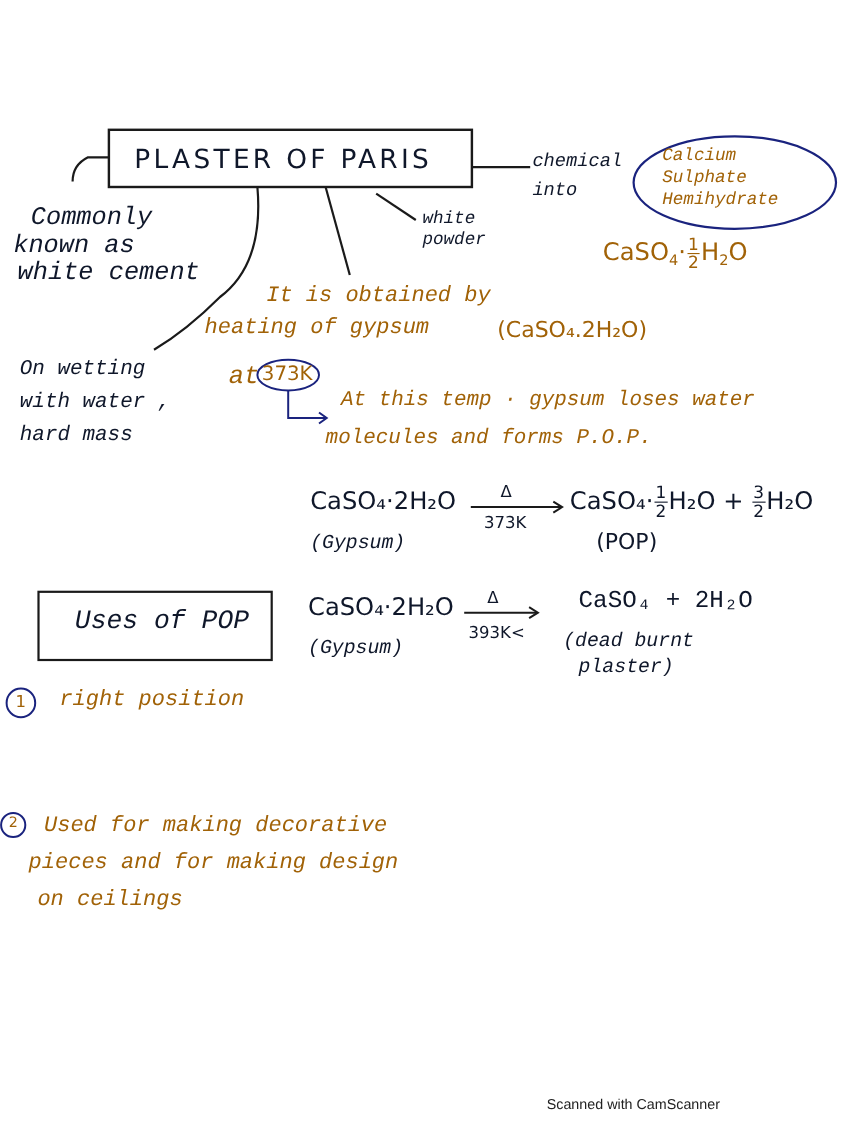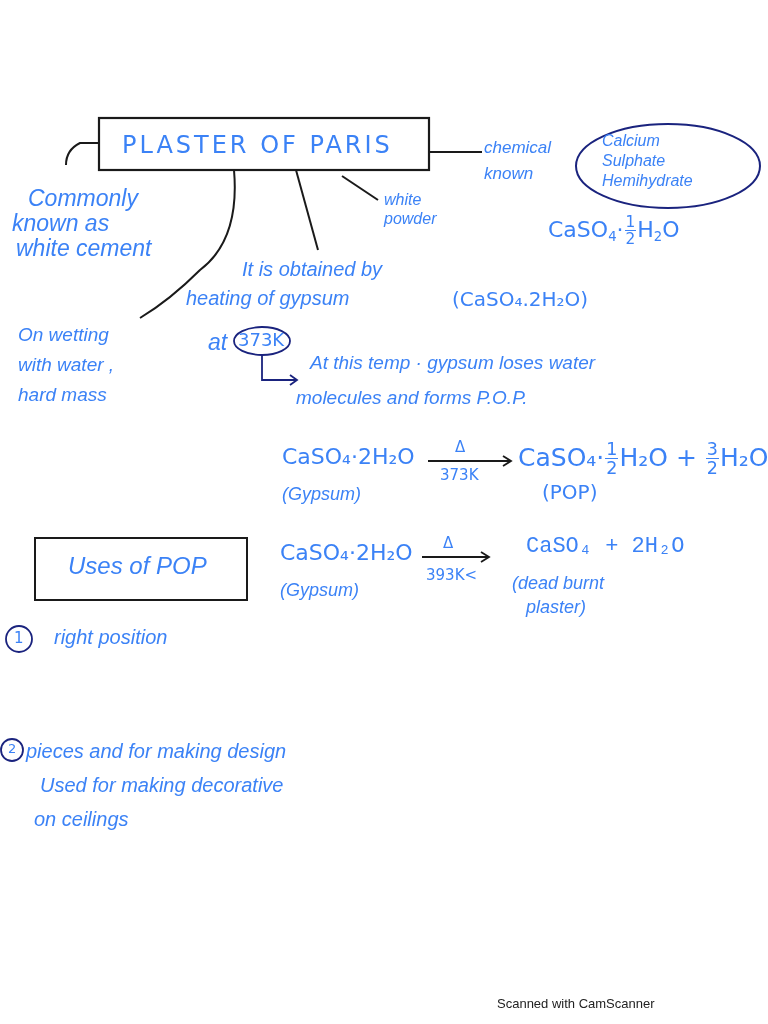--- a/index.html
+++ b/index.html
@@ -1,21 +1,21 @@
 <!DOCTYPE html>
 <html><head>
 <meta charset="utf-8">
 <style>
   html, body { margin:0; padding:0; }
   body { width:768px; height:1024px; background:#ffffff; position:relative; overflow:hidden;
          font-family:"DejaVu Serif", serif; }
-  .ink-black { color:#3b82f6; }
-  .ink-blue { color:#3b82f6; }
+  .ink-black { color:#0f172a; }
+  .ink-blue { color:#a16207; }
   .abs { position:absolute; white-space:nowrap; }
-  .hand { font-family:Liberation Sans, sans-serif; font-style:italic; }
+  .hand { font-family:Liberation Mono, monospace; font-style:italic; }
   .caps { font-family:"DejaVu Sans", sans-serif; letter-spacing:3px; }
   sub { font-size:60%; vertical-align:-0.35em; }
   .frac { display:inline-flex; flex-direction:column; align-items:center; vertical-align:middle;
           font-size:70%; line-height:1.05; margin:0 1px; }
   .frac .num { border-bottom:1.5px solid currentColor; padding:0 1px; }
   svg { position:absolute; left:0; top:0; }
   .footer { font-family:"Liberation Sans", sans-serif; font-size:13px; color:#222; }
 </style>
 </head>
 <body>
@@ -61,21 +61,21 @@
   <div style="margin-left:-12px">white cement</div>
 </div>
 
 <div class="abs hand ink-black" style="left:384px;top:190px;font-size:16px;line-height:19px;">
   <div>white</div>
   <div>powder</div>
 </div>
 
 <div class="abs hand ink-black" style="left:484px;top:135px;font-size:17px;line-height:26px;">
   <div>chemical</div>
-  <div>known</div>
+  <div>into</div>
 </div>
 
 <div class="abs hand ink-blue" style="left:602px;top:131px;font-size:16px;line-height:20px;">
   <div>Calcium</div>
   <div>Sulphate</div>
   <div>Hemihydrate</div>
 </div>
 
 <div class="abs ink-blue" style="left:548px;top:214px;font-size:22px;font-family:'DejaVu Sans',sans-serif;">
   <span>CaSO</span><sub>4</sub><span>·</span><span class="frac">
@@ -95,21 +95,21 @@
 <div class="abs hand ink-black" style="left:18px;top:320px;font-size:19px;line-height:30px;">
   <div>On wetting</div>
   <div>with water ,</div>
   <div>hard mass</div>
 </div>
 
 <div class="abs ink-black" style="left:282px;top:444px;font-size:22px;font-family:'DejaVu Sans',sans-serif;">CaSO₄·2H₂O</div>
 <div class="abs hand ink-black" style="left:282px;top:484px;font-size:18px;">(Gypsum)</div>
 <div class="abs ink-black" style="left:455px;top:438px;font-size:15px;font-family:'DejaVu Sans',sans-serif;">Δ</div>
 <div class="abs ink-black" style="left:440px;top:466px;font-size:15px;font-family:'DejaVu Sans',sans-serif;">373K</div>
-<div class="abs ink-black" style="left:518px;top:440px;font-size:25px;font-family:'DejaVu Sans',sans-serif;">
+<div class="abs ink-black" style="left:518px;top:440px;font-size:22px;font-family:'DejaVu Sans',sans-serif;">
   <span>CaSO₄·</span><span class="frac">
       <span class="num">1</span>
       <span>2</span>
     </span><span>H₂O</span>
   <span>+</span>
   <span class="frac">
       <span class="num">3</span>
       <span>2</span>
     </span><span>H₂O</span>
 </div>
@@ -127,18 +127,18 @@
 
 <div class="abs hand ink-black" style="left:68px;top:552px;font-size:24px;">Uses of POP</div>
 
 <div class="abs ink-blue" style="left:14px;top:629px;font-size:15px;font-family:'DejaVu Sans',sans-serif;">1</div>
 <div class="abs hand ink-blue" style="left:40px;top:622px;font-size:20px;line-height:30px;">
   <div style="margin-left:14px">right  position</div>
 </div>
 
 <div class="abs ink-blue" style="left:8px;top:741px;font-size:13px;font-family:'DejaVu Sans',sans-serif;">2</div>
 <div class="abs hand ink-blue" style="left:40px;top:734px;font-size:20px;line-height:34px;">
+  <div>Used for making decorative</div>
   <div style="margin-left:-14px">pieces and for making design</div>
-  <div>Used for making decorative</div>
   <div style="margin-left:-6px">on ceilings</div>
 </div>
 
 <div class="abs footer" style="left:497px;top:996px;">Scanned with CamScanner</div>
 
 </body></html>

